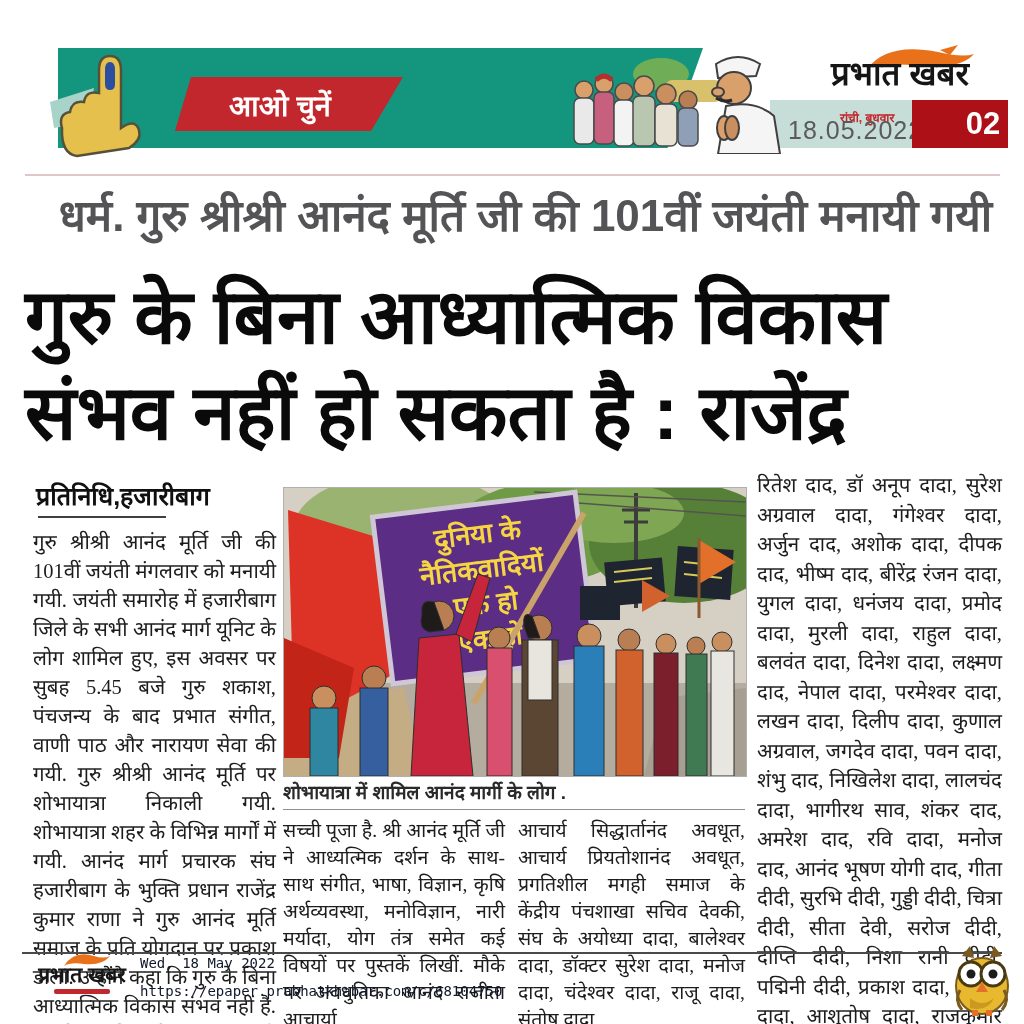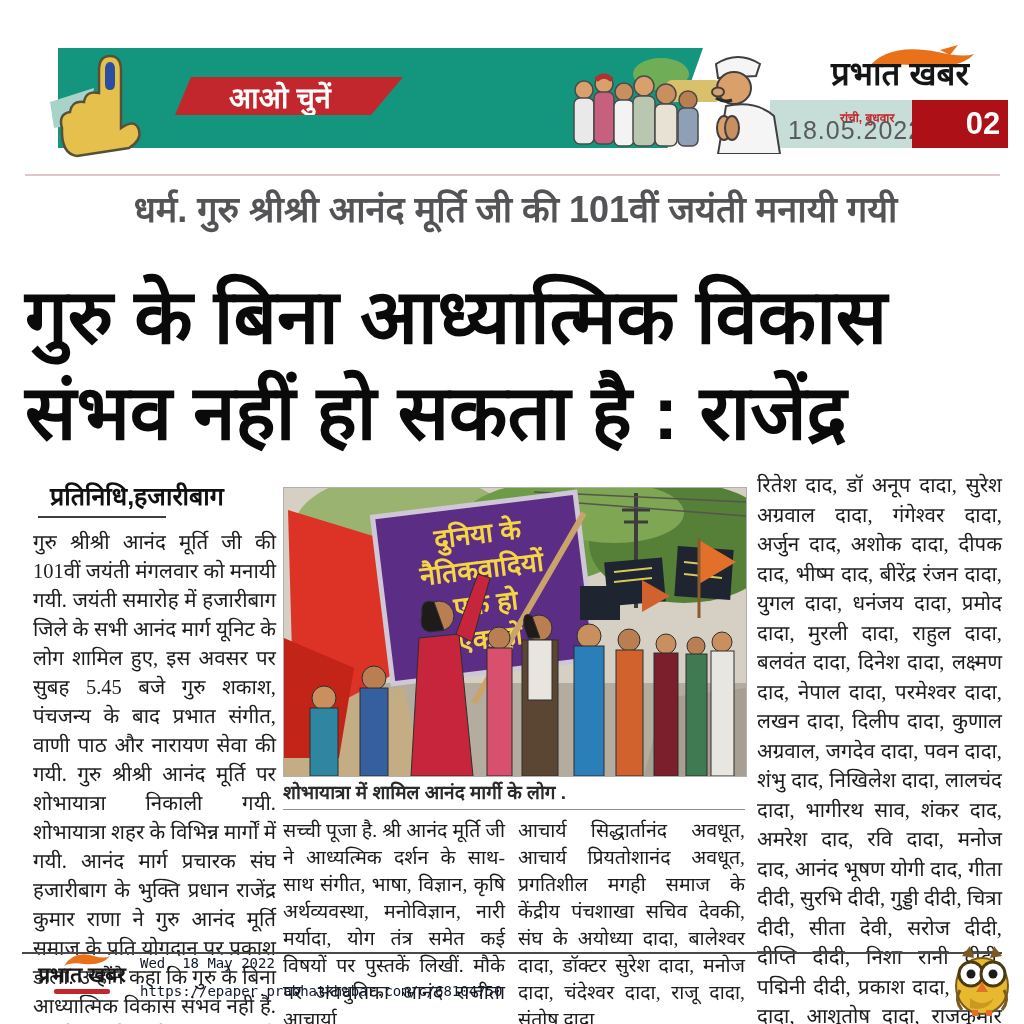--- a/index.html
+++ b/index.html
@@ -4,47 +4,47 @@
 <style>
   html,body{margin:0;padding:0;background:#ffffff;}
   #page{position:relative;width:1024px;height:1024px;background:#ffffff;overflow:hidden;
         font-family:"Liberation Sans",sans-serif;}
   .abs{position:absolute;}
 
   
   #banner-bar{left:58px;top:48px;width:645px;height:100px;background:#14967e;
               clip-path:polygon(0 0,100% 0,94.5% 100%,0 100%);}
   #banner-strip-right{left:770px;top:100px;width:224px;height:48px;background:#c6ded7;}
-  #ribbon{left:175px;top:77px;width:228px;height:38px;background:#c1272d;
+  #ribbon{left:175px;top:77px;width:228px;height:54px;background:#c1272d;
           clip-path:polygon(7% 0,100% 0,86% 100%,0 100%);
           display:flex;align-items:center;justify-content:center;}
   #ribbon span{color:#fff;font-weight:bold;font-size:29px;padding-right:18px;}
   #banner-title{left:268px;top:56px;width:330px;color:#ffffff;font-size:49px;font-weight:800;
                 letter-spacing:1px;white-space:nowrap;}
   #masthead{left:800px;top:50px;width:200px;height:52px;text-align:center;}
   #masthead .mh-text{position:relative;font-size:33px;font-weight:800;color:#151515;z-index:2;}
   #edition{left:840px;top:109px;width:86px;text-align:left;color:#c1272d;font-size:12px;font-weight:bold;}
   #date{left:788px;top:116px;width:120px;color:#5a5a5a;font-size:25px;letter-spacing:1px;}
   #page-box{left:912px;top:100px;width:50px;height:48px;background:#ad1117;color:#fff;
             display:flex;align-items:center;justify-content:center;font-size:31px;font-weight:800;padding-left:46px;}
 
   
   #sep-top{left:25px;top:174px;width:975px;height:2px;background:#e0c6c6;}
   #sep-footer{left:22px;top:952px;width:980px;height:2px;background:#4a4a4a;}
   #mid-rule{left:283px;top:809px;width:462px;height:1px;background:#909090;}
   #byline-rule{left:38px;top:516px;width:128px;height:2px;background:#3f3f3f;}
 
   
-  #kicker{left:28px;top:184px;width:975px;text-align:center;font-size:36px;font-weight:700;
+  #kicker{left:38px;top:184px;width:975px;text-align:center;font-size:44px;font-weight:700;
           color:#545456;white-space:nowrap;}
   .headline{left:25px;width:985px;font-size:76px;font-weight:800;color:#0a0a0a;
             font-family:"Liberation Sans",sans-serif;white-space:nowrap;}
   #headline1{top:262px;}
   #headline2{top:358px;}
-  #byline{left:36px;top:478px;font-size:25px;font-weight:800;color:#101010;margin-left:14px;}
+  #byline{left:36px;top:478px;font-size:25px;font-weight:800;color:#101010;}
   .bodycol{font-family:"Liberation Serif",serif;color:#1c1c1c;text-align:justify;}
   #col1{left:33px;top:528px;width:243px;height:422px;font-size:20.5px;line-height:29px;}
   #col2{left:283px;top:817px;width:222px;height:136px;font-size:19.5px;line-height:27px;}
   #col3{left:518px;top:817px;width:227px;height:136px;font-size:19.5px;line-height:27px;}
   #col4{left:757px;top:471px;width:245px;height:478px;font-size:20.5px;line-height:29.5px;}
 
   
   #photo{left:283px;top:487px;width:462px;height:288px;border:1px solid #b0b0b0;background:#cfc9bd;}
   #caption{left:283px;top:779px;width:462px;font-size:19px;font-weight:700;color:#2a2a2a;}
 

